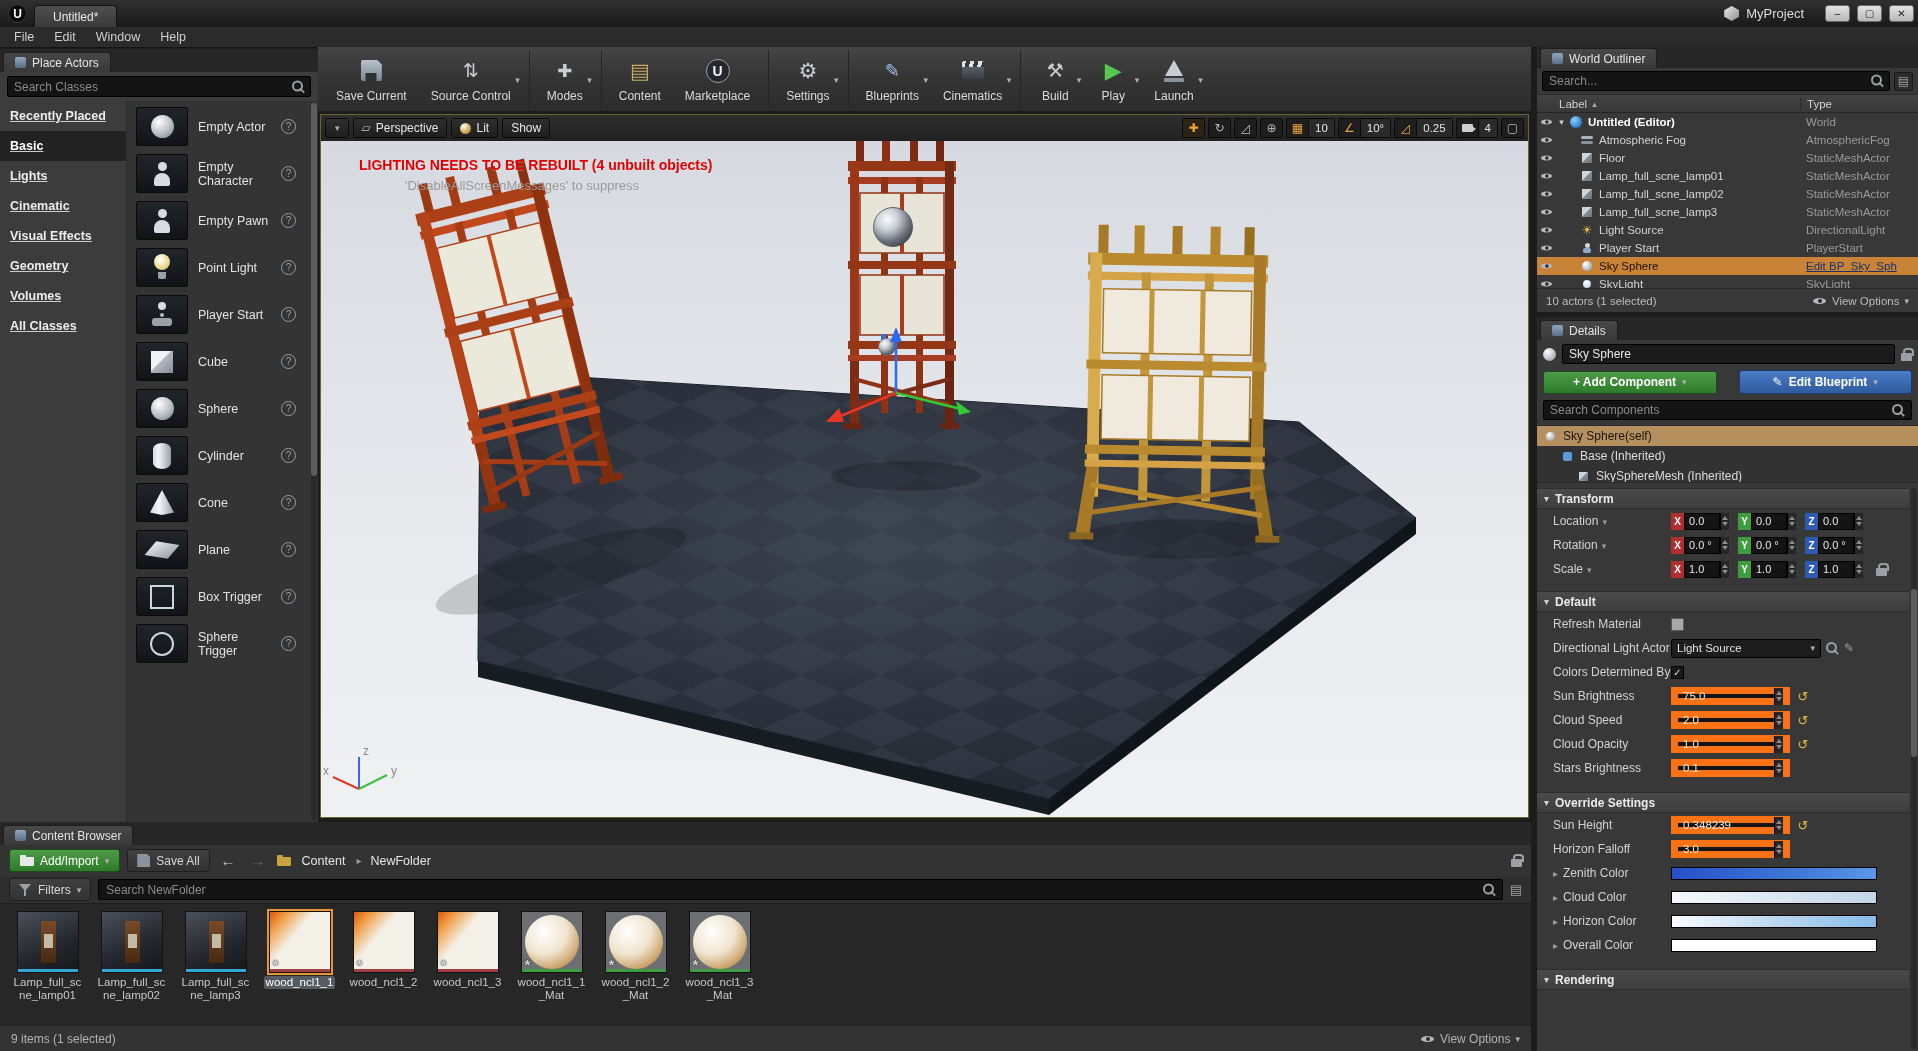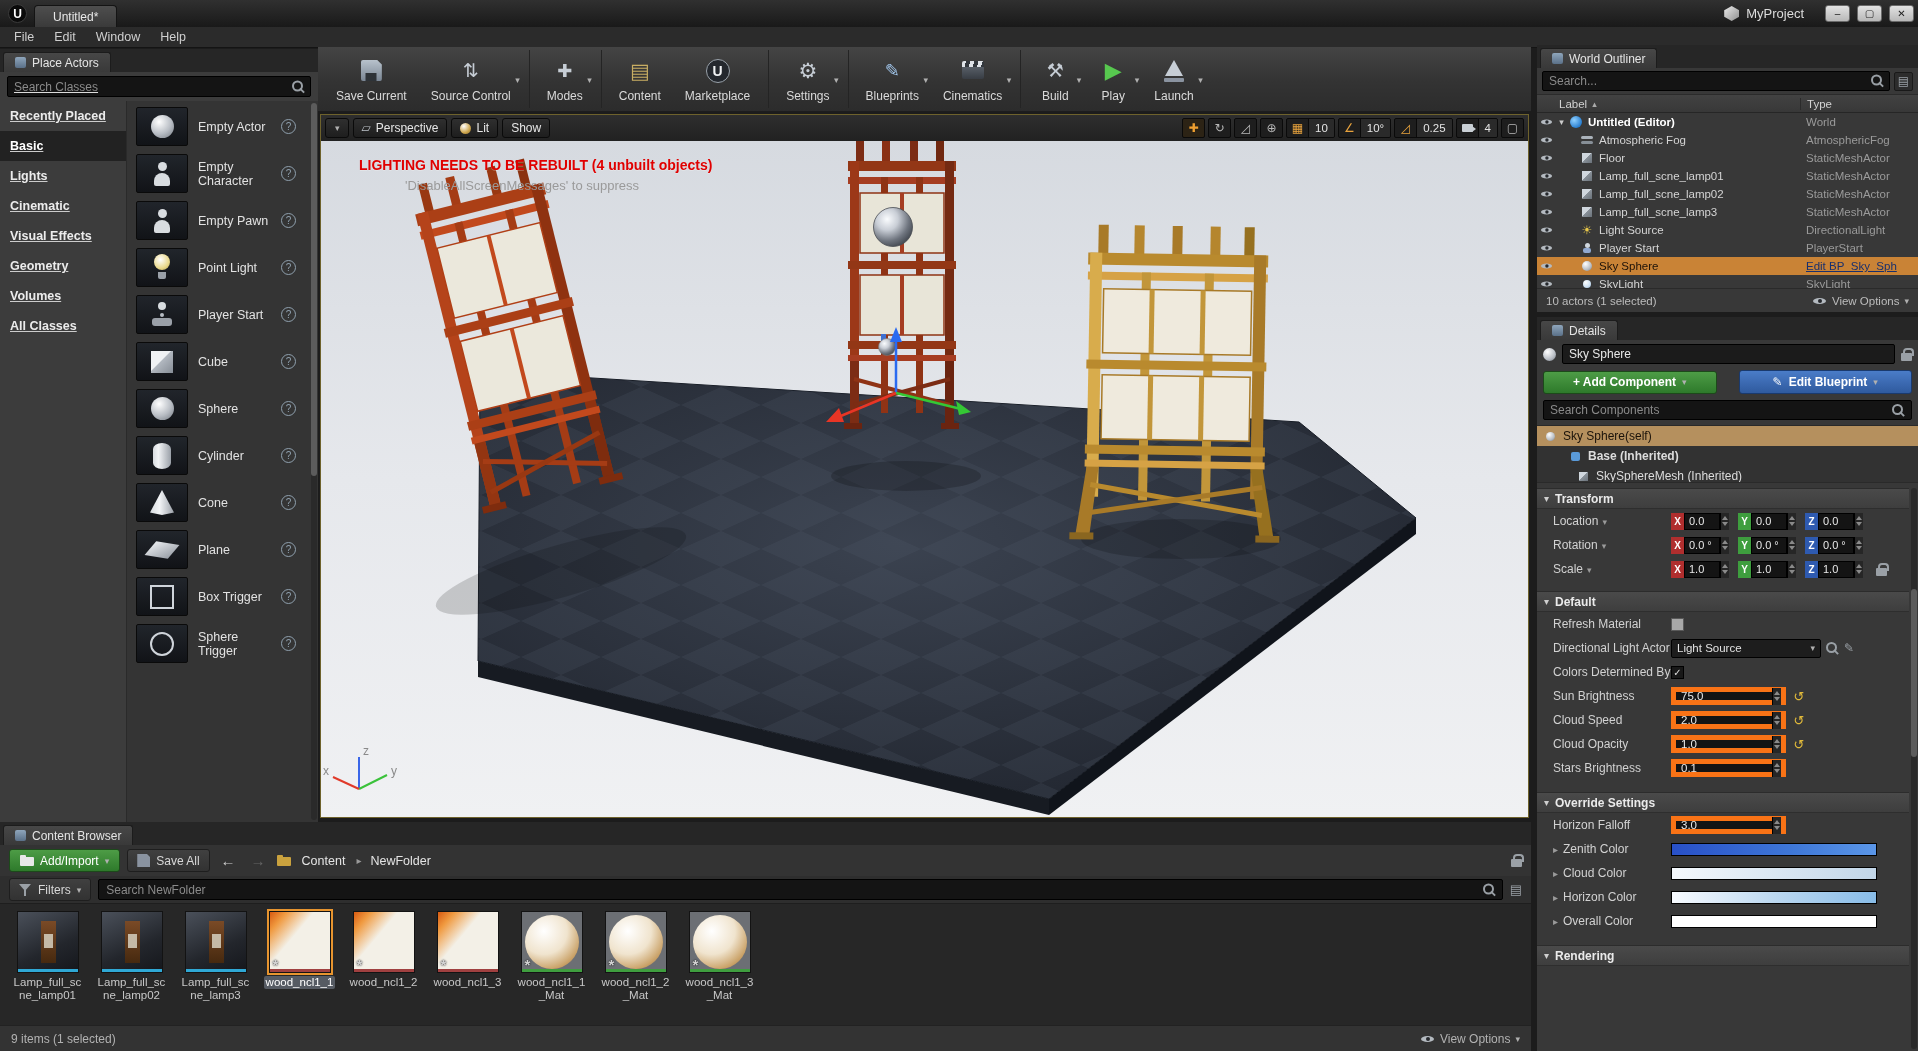--- a/index.html
+++ b/index.html
@@ -50,21 +50,21 @@
   .checkbox.checked::after { content:"✓"; color:#dcdcdc; font-size:10px; }
   .spin { width:9px; height:17px; display:inline-flex; flex-direction:column; align-items:center; justify-content:center; background:#262626; border-left:1px solid #000; flex:none; }
   .spin::before { content:""; border-left:3px solid transparent; border-right:3px solid transparent; border-bottom:4px solid #8a8a8a; margin-bottom:2px; }
   .spin::after { content:""; border-left:3px solid transparent; border-right:3px solid transparent; border-top:4px solid #8a8a8a; }
   .vscroll { position:absolute; right:1px; top:2px; bottom:2px; width:6px; background:#2a2a2a; border-radius:3px; }
   .vthumb { position:absolute; left:0; right:0; background:#5c5c5c; border-radius:3px; }
 
   
   #left-panel { position:absolute; left:0; top:49px; width:318px; height:773px; background:#3c3c3c; display:flex; flex-direction:column; }
   .pa-search { padding:4px 7px; position:relative; flex:none; }
-  .pa-search input { width:100%; height:21px; background:#141414; border:1px solid #000; color:#ddd; font-size:12px; padding:0 24px 0 6px; border-radius:2px;text-decoration:underline; }
+  .pa-search input { width:100%; height:21px; background:#141414; border:1px solid #000; color:#ddd; font-size:12px; padding:0 24px 0 6px; border-radius:2px; }
   .pa-search .mag { position:absolute; right:13px; top:50%; transform:translateY(-50%); }
   .pa-body { flex:1; display:flex; min-height:0; }
   .pa-cats { width:127px; background:#3c3c3c; border-right:1px solid #2a2a2a; flex:none;text-decoration:underline; }
   .pa-cat { height:30px; display:flex; align-items:center; padding-left:10px; font-size:12.5px; font-weight:bold; color:#ececec; }
   .pa-cat.selected { background:#222222; color:#ffffff; }
   .pa-items-wrap { flex:1; position:relative; background:#343434; }
   .pa-items { position:absolute; inset:2px 9px 0 0; overflow:hidden; }
   .pa-item { height:47px; display:flex; align-items:center; gap:10px; padding-left:9px; }
   .pa-thumb { width:52px; height:39px; background:linear-gradient(#21252b,#111317); border:1px solid #0a0a0a; border-radius:2px; display:flex; align-items:center; justify-content:center; position:relative; flex:none; }
   .pa-label { flex:1; font-size:12.5px; color:#e2e2e2; }
@@ -222,41 +222,41 @@
   .dt-name input { flex:1; height:20px; background:#1b1b1b; border:1px solid #000; color:#e8e8e8; font-size:12px; padding:0 6px; border-radius:2px; }
   .dt-buttons { display:flex; align-items:center; gap:22px; padding:2px 6px 6px; flex:none; }
   .dt-buttons .btn-green, .dt-buttons .btn-blue { flex:1; justify-content:center; font-weight:bold; }
   .bp-ico::before { content:"✎"; font-size:12px; }
   .dt-searchwrap { padding:0 6px 5px; position:relative; flex:none; }
   .dt-searchwrap input { width:100%; height:20px; background:#141414; border:1px solid #000; color:#ddd; font-size:12px; padding:0 24px 0 6px; border-radius:2px; }
   .dt-searchwrap .mag { position:absolute; right:13px; top:4px; }
   .dt-comptree { flex:none; height:58px; overflow:hidden; background:#323232; border-top:1px solid #2a2a2a; border-bottom:1px solid #2a2a2a; margin-bottom:3px; }
   .ct-row { height:20px; display:flex; align-items:center; gap:6px; padding-left:7px; font-size:12px; color:#dddddd; }
   .ct-row.selected { background:#b5905e; color:#1a120a; }
-  .ct-row.ind1 { padding-left:32px;font-weight:bold; }
+  .ct-row.ind1 { padding-left:24px; }
   .ct-row.ind2 { padding-left:40px; }
   .ct-ico { width:13px; height:13px; position:relative; flex:none; }
   .ct-ico.icon-base::before { content:""; position:absolute; inset:2px; background:#5a9ad8; border-radius:2px; }
   .dt-searchdetails { display:flex; align-items:center; gap:4px; padding:3px 6px 5px; flex:none; }
   .dt-searchdetails .inp { flex:1; position:relative; }
   .dt-searchdetails input { width:100%; height:20px; background:#141414; border:1px solid #000; color:#ddd; font-size:12px; padding:0 22px 0 6px; border-radius:2px; }
   .dt-searchdetails .mag { position:absolute; right:6px; top:50%; transform:translateY(-50%); }
   .dt-scroll { flex:1; position:relative; overflow:hidden; background:#383838; }
   .dt-inner { position:absolute; inset:2px 9px 0 0; }
   .sec-head { height:21px; background:linear-gradient(#4a4a4a,#3e3e3e); border-top:1px solid #2c2c2c; border-bottom:1px solid #2e2e2e; display:flex; align-items:center; padding-left:7px; font-weight:bold; color:#eaeaea; font-size:12px; }
   .sec-head::before { content:"▾"; margin-right:6px; color:#cfcfcf; font-size:10px; }
   .prop-row { height:24px; display:flex; align-items:center; padding-left:16px; font-size:12px; color:#d2d2d2; }
   .prop-label { width:118px; flex:none; white-space:nowrap; overflow:hidden; }
   .prop-val { display:flex; align-items:center; gap:5px; flex:1; }
   .lab-caret::after { content:"▾"; font-size:9px; color:#9a9a9a; margin-left:4px; }
   .axis-chip { display:flex; align-items:center; height:17px; margin-right:4px; }
   .axis-letter { width:13px; height:17px; font-size:10px; color:#fff; display:flex; align-items:center; justify-content:center; font-weight:bold; flex:none; }
   .ax-x { background:#b02e2e; } .ax-y { background:#3e9e3e; } .ax-z { background:#2e5ab0; }
   .axis-val { background:#141414; border:1px solid #000; height:17px; min-width:36px; font-size:11px; color:#e8e8e8; display:flex; align-items:center; padding:0 4px; }
-  .num-box { display:inline-flex; align-items:center; background:#141414; border:5px solid #f97316; height:18px; }
+  .num-box { display:inline-flex; align-items:center; background:#141414; border:7px solid #f97316; height:18px; }
   .num-val { padding:0 5px; font-size:11.5px; color:#e8e8e8; min-width:96px; }
   .reset { width:16px; display:none; }
   .reset.show { display:flex; align-items:center; justify-content:center; color:#e0b93a; font-size:13px; }
   .reset.show::after { content:"↺"; }
   .row-lock { visibility:hidden; margin-left:4px; }
   .row-lock.show { visibility:visible; }
   .dd { display:flex; align-items:center; background:#1d1d1d; border:1px solid #000; height:19px; width:150px; padding:0 5px; font-size:11.5px; color:#e2e2e2; border-radius:2px; }
   .dd .caret-d { margin-left:auto; }
   .pencil-ico::before { content:"✎"; color:#9aa0a6; font-size:12px; }
   .prop-exp { margin-right:5px; }
@@ -1101,20 +1101,30 @@
                   </span>
 
                 </span>
               </div>
             </div>
           <div class="gap12"></div>
 
           <div class="sec-head">Override Settings</div>
           <div>
 
+              <div class="prop-row">
+                <span class="prop-label">Sun Height</span>
+                <span class="prop-val">
+                  <span class="num-box">
+                    <span class="num-val">0.348239</span>
+                    <span class="spin"></span>
+                  </span>
+                  <span class="reset show"></span>
+                </span>
+              </div>
 
               <div class="prop-row">
                 <span class="prop-label">Horizon Falloff</span>
                 <span class="prop-val">
                   <span class="num-box">
                     <span class="num-val">3.0</span>
                     <span class="spin"></span>
                   </span>
 
                 </span>

